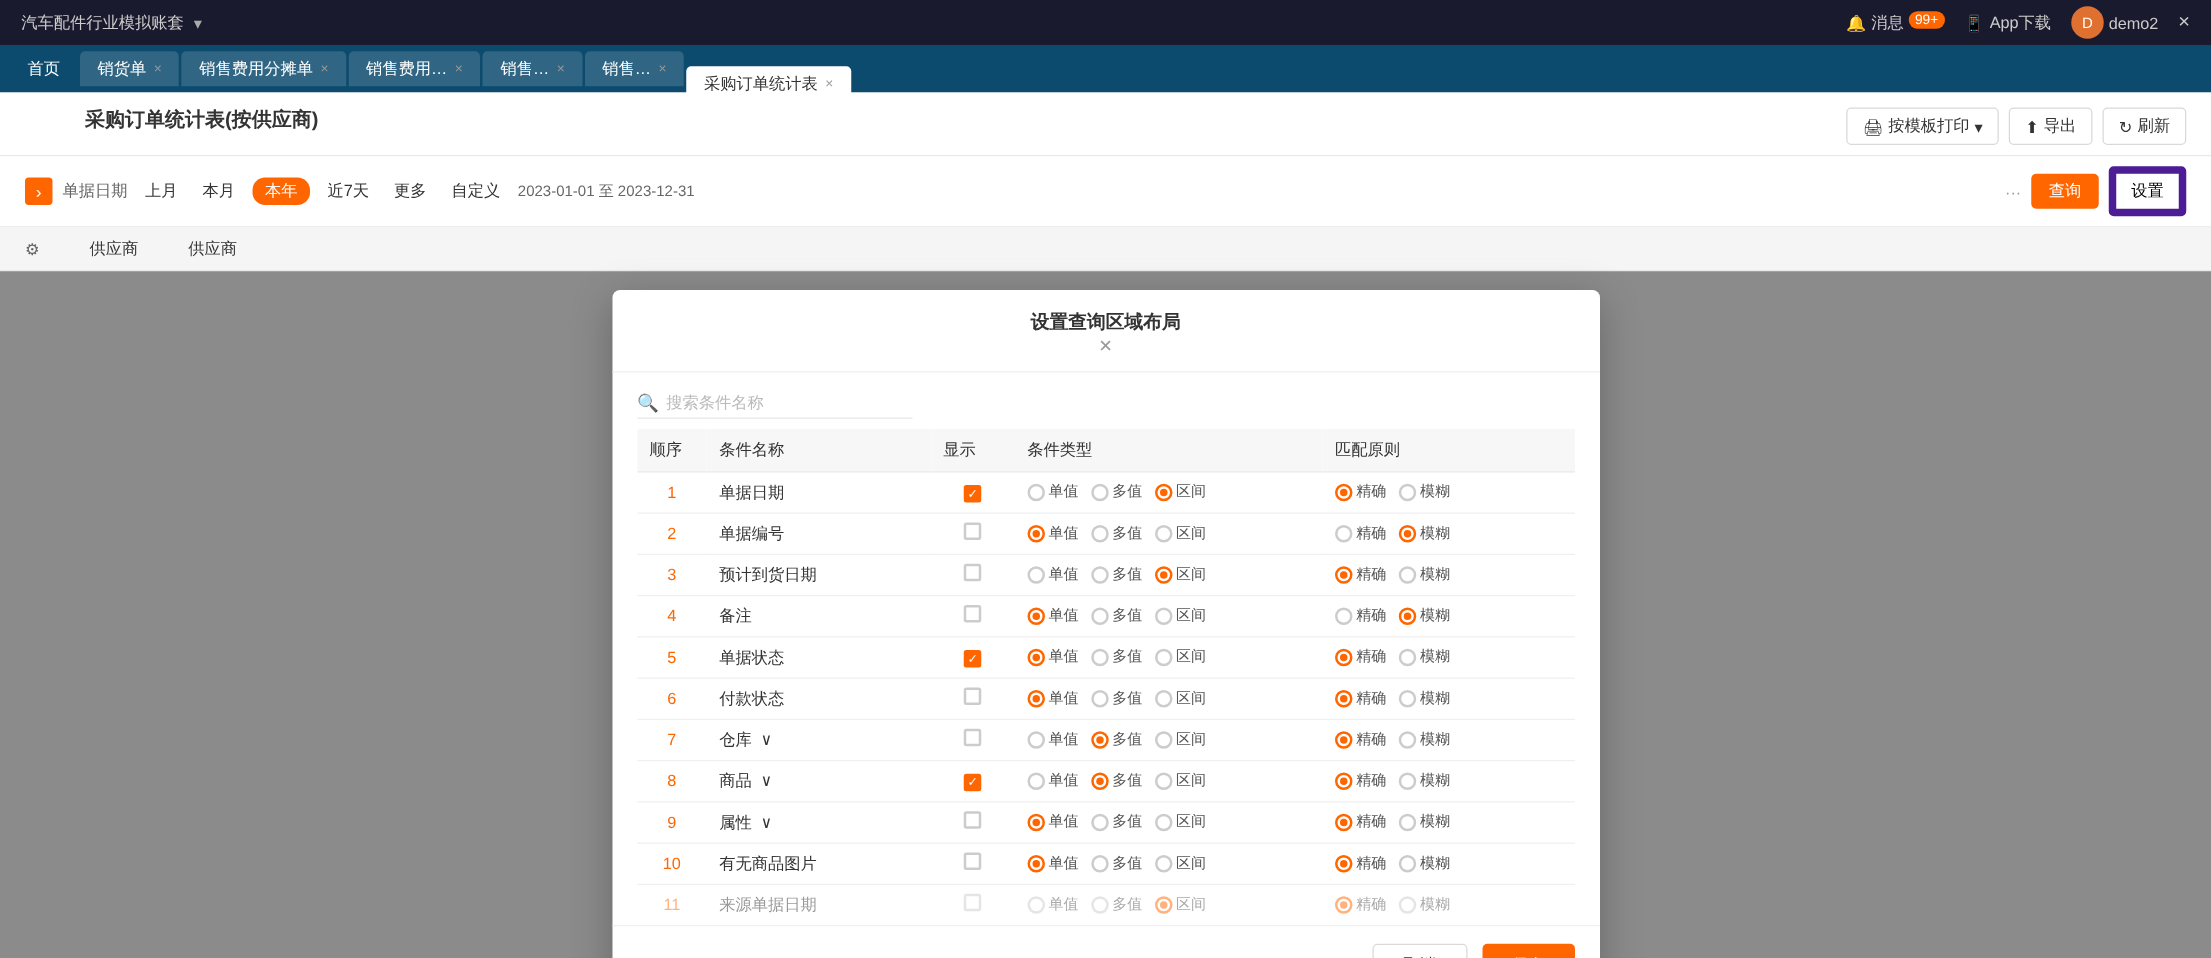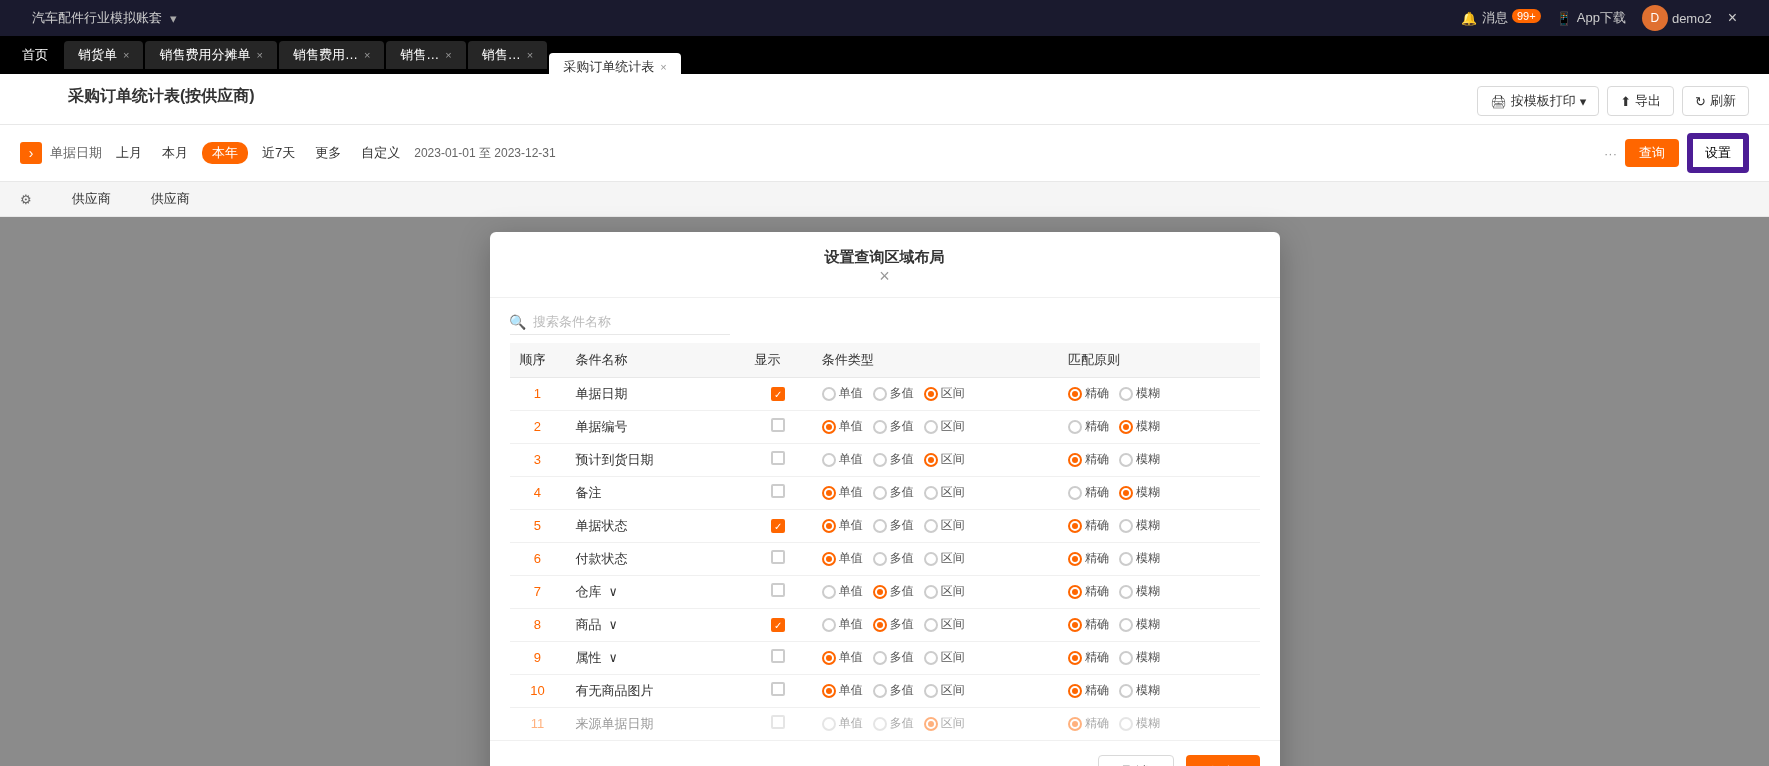--- a/index.html
+++ b/index.html
@@ -5,31 +5,31 @@
     * { box-sizing: border-box; margin: 0; padding: 0; }
     body { font-family: 'Microsoft YaHei', Arial, sans-serif; font-size: 13px; background: #f0f0f0; overflow: hidden; }
 
     
     .top-bar {
       background: #1a1a2e;
       height: 36px;
       display: flex;
       align-items: center;
       justify-content: space-between;
-      padding: 0 32px;
+      padding: 0 17px;
       color: #ccc;
     }
     .top-bar-left { display: flex; align-items: center; gap: 8px; font-size: 13px; }
     .top-bar-right { display: flex; align-items: center; gap: 16px; font-size: 13px; color: #ccc; }
     .top-bar-right .badge { background: #f60; color: #fff; border-radius: 10px; font-size: 11px; padding: 1px 5px; position: relative; top: -2px; }
     .close-x { color: #ccc; cursor: pointer; font-size: 16px; }
 
     
     .tab-bar {
-      background: #000000;
+      background: #0c4a6e;
       height: 38px;
       display: flex;
       align-items: center;
       padding: 0 8px;
       gap: 2px;
     }
     .tab-item {
       background: rgba(255,255,255,0.15);
       color: #fff;
       padding: 5px 14px;

